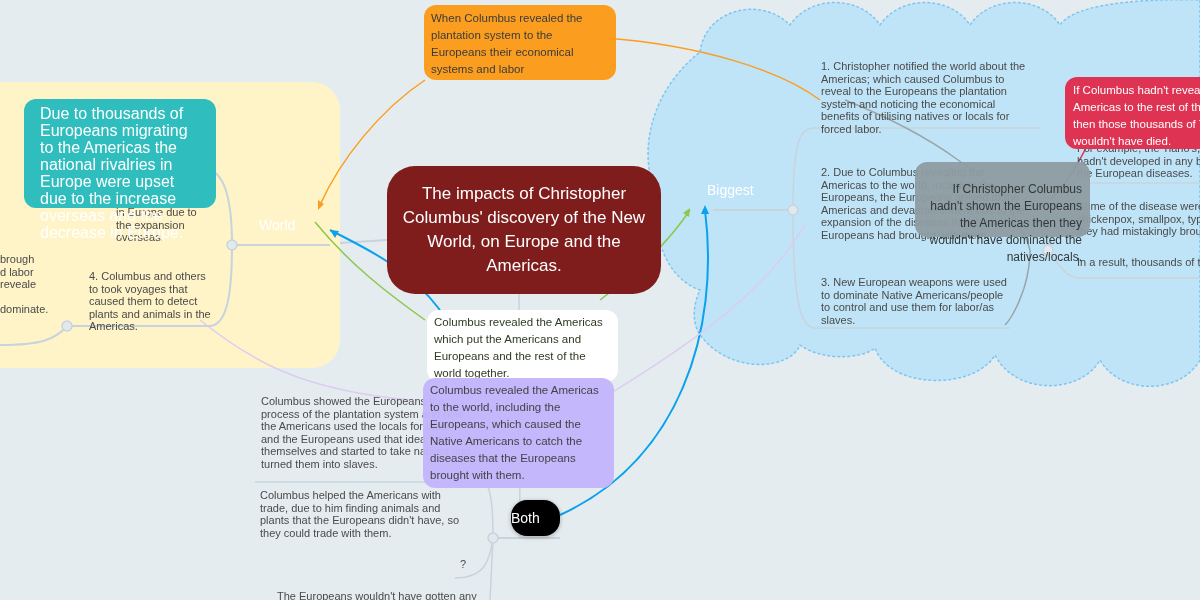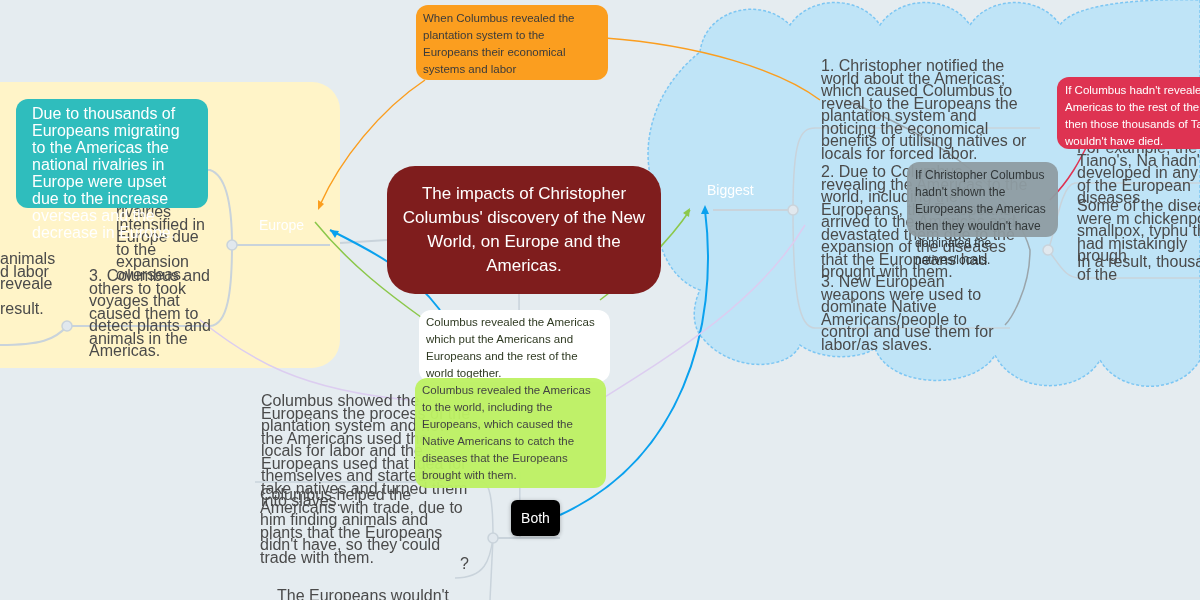--- a/index.html
+++ b/index.html
@@ -6,39 +6,39 @@
   body {
     width:1200px; height:600px; overflow:hidden; position:relative;
     background:#e5ecf0;
     font-family:"Liberation Sans", "DejaVu Sans", sans-serif;
   }
   svg.layer { position:absolute; left:0; top:0; }
   .europe-bg {
     position:absolute; left:-40px; top:82px; width:380px; height:286px;
     background:#fff4c8; border-radius:0 28px 28px 0;
   }
-  .node-text { color:#4a4a4a; font-size:16px; line-height:12.5px; position:absolute; }
-  .box { position:absolute; border-radius:12px; font-size:11.5px; line-height:17px; padding:6px 8px; box-sizing:border-box; }
+  .node-text { color:#4a4a4a; font-size:11px; line-height:12.5px; position:absolute; }
+  .box { position:absolute; border-radius:12px; font-size:11.5px; line-height:17px; padding:6px 8px; box-sizing:border-box;margin-left:8px; }
   .orange { background:#fb9e1f; color:#3b3b3b; }
   .teal { background:#2fbdbd; color:#ffffff; }
   .green { background:#ffffff; color:#2f3a22; }
-  .purple { background:#bef264; color:#3c3c3c; opacity:0.96; }
+  .purple { background:#c4b5fd; color:#3c3c3c; opacity:0.96; }
   .red { background:#de3352; color:#ffffff; }
   .grey { background:#8f9da3; color:#2b2f30; opacity:0.95; }
   .central {
     position:absolute; left:387px; top:166px; width:274px; height:128px;
     background:#7f1d1d; border-radius:28px; color:#fff;
     font-size:17px; line-height:24px; text-align:center;
     display:flex; align-items:center; justify-content:center; padding:0 14px; box-sizing:border-box;
   }
   .topic-label { position:absolute; color:#ffffff; font-size:14px; }
   .both {
     position:absolute; left:511px; top:500px; width:49px; height:36px;
-    background:#000; color:#fff; border-radius:6px; font-size:14px;
-    display:flex; align-items:center; justify-content:center;
+    background:#000; color:#fff; border-radius:16px; font-size:14px;
+    display:flex; align-items:center; justify-content:flex-start;
     box-shadow:0 1px 4px rgba(0,0,0,0.3);
   }
 </style>
 </head>
 <body>
 
 <div class="europe-bg"></div>
 
 <svg class="layer" width="1200" height="600">
 
@@ -85,30 +85,30 @@
   <path d="M600,400 C680,350 760,300 805,225" stroke="#dccdf0" stroke-width="1.5" fill="none"></path>
   <path d="M200,320 C250,360 300,390 410,400" stroke="#dccdf0" stroke-width="1.5" fill="none"></path>
 
   <path d="M845,100 C920,130 1010,180 1030,250 C1030,290 1010,320 1005,325" stroke="#9aa5ab" stroke-width="1.5" fill="none"></path>
 
   <path d="M1090,140 C1080,160 1070,180 1050,200" stroke="#de3352" stroke-width="1.5" fill="none"></path>
 </svg>
 
 <div class="node-text" style="left:96px;top:111px;width:120px;">1. Biggest voluntary migrations in world history and thousands of Europeans migrated.</div>
 <div class="node-text" style="left:116px;top:181px;width:95px;">2. The national rivalries intensified in Europe due to the expansion overseas.</div>
-<div class="node-text" style="left:89px;top:270px;width:125px;">3. Columbus and others to took voyages that caused them to detect plants and animals in the Americas.</div>
+<div class="node-text" style="left:89px;top:270px;width:125px;">4. Columbus and others to took voyages that caused them to detect plants and animals in the Americas.</div>
 <div class="node-text" style="left:0px;top:253px;width:50px;">
-  <div>animals</div>
+  <div>brough</div>
   <div>d labor</div>
   <div>reveale</div>
   <div style="height:12px"></div>
-  <div>result.</div>
+  <div>dominate.</div>
 </div>
 <div class="box teal" style="left:16px;top:99px;width:192px;height:109px;font-size:16px;line-height:17px;padding:6px 16px;">Due to thousands of Europeans migrating to the Americas the national rivalries in Europe were upset due to the increase overseas and the decrease in Europe.</div>
-<div class="topic-label" style="left:259px;top:217px;">Europe</div>
+<div class="topic-label" style="left:259px;top:217px;">World</div>
 
 <div class="box orange" style="left:416px;top:5px;width:192px;height:75px;padding:5px 7px;">When Columbus revealed the plantation system to the Europeans their economical systems and labor</div>
 
 <div class="central">
     <span>The impacts of Christopher Columbus' discovery of the New World, on Europe and the Americas.</span>
   </div>
 
 <div class="box green" style="left:419px;top:310px;width:191px;height:72px;padding:4px 7px;">Columbus revealed the Americas which put the Americans and Europeans and the rest of the world together.</div>
 
 <div class="node-text" style="left:261px;top:395px;width:210px;">Columbus showed the Europeans the process of the plantation system and how the Americans used the locals for labor and the Europeans used that idea for themselves and started to take natives and turned them into slaves.</div>
@@ -125,13 +125,13 @@
 <div class="topic-label" style="left:707px;top:182px;">Biggest</div>
 <div class="node-text" style="left:821px;top:60px;width:215px;">1. Christopher notified the world about the Americas; which caused Columbus to reveal to the Europeans the plantation system and noticing the economical benefits of utilising natives or locals for forced labor.</div>
 <div class="node-text" style="left:821px;top:166px;width:210px;">2. Due to Columbus revealing the Americas to the world, including the Europeans, the Europeans arrived to the Americas and devastated them due to the expansion of the diseases that the Europeans had brought with them.</div>
 <div class="node-text" style="left:821px;top:276px;width:190px;">3. New European weapons were used to dominate Native Americans/people to control and use them for labor/as slaves.</div>
 
 <div class="node-text" style="left:1077px;top:142px;width:160px;">For example, the Tiano's, Na hadn't developed in any bor of the European diseases.</div>
 <div class="node-text" style="left:1077px;top:200px;width:160px;">Some of the disease were m chickenpox, smallpox, typhu they had mistakingly brough</div>
 <div class="node-text" style="left:1077px;top:256px;width:160px;">In a result, thousands of the</div>
 
 <div class="box red" style="left:1057px;top:77px;width:160px;height:72px;padding:5px 8px;">If Columbus hadn't reveale Americas to the rest of the then those thousands of Ta wouldn't have died.</div>
-<div class="box grey" style="left:907px;top:162px;width:151px;height:75px;padding:5px 8px;font-size:12px;line-height:17px;">If Christopher Columbus hadn't shown the Europeans the Americas then they wouldn't have dominated the natives/locals.</div>
+<div class="box grey" style="left:907px;top:162px;width:175px;height:75px;padding:19px 8px;font-size:12px;line-height:17px;text-align:right;">If Christopher Columbus hadn't shown the Europeans the Americas then they wouldn't have dominated the natives/locals.</div>
 
 </body></html>

